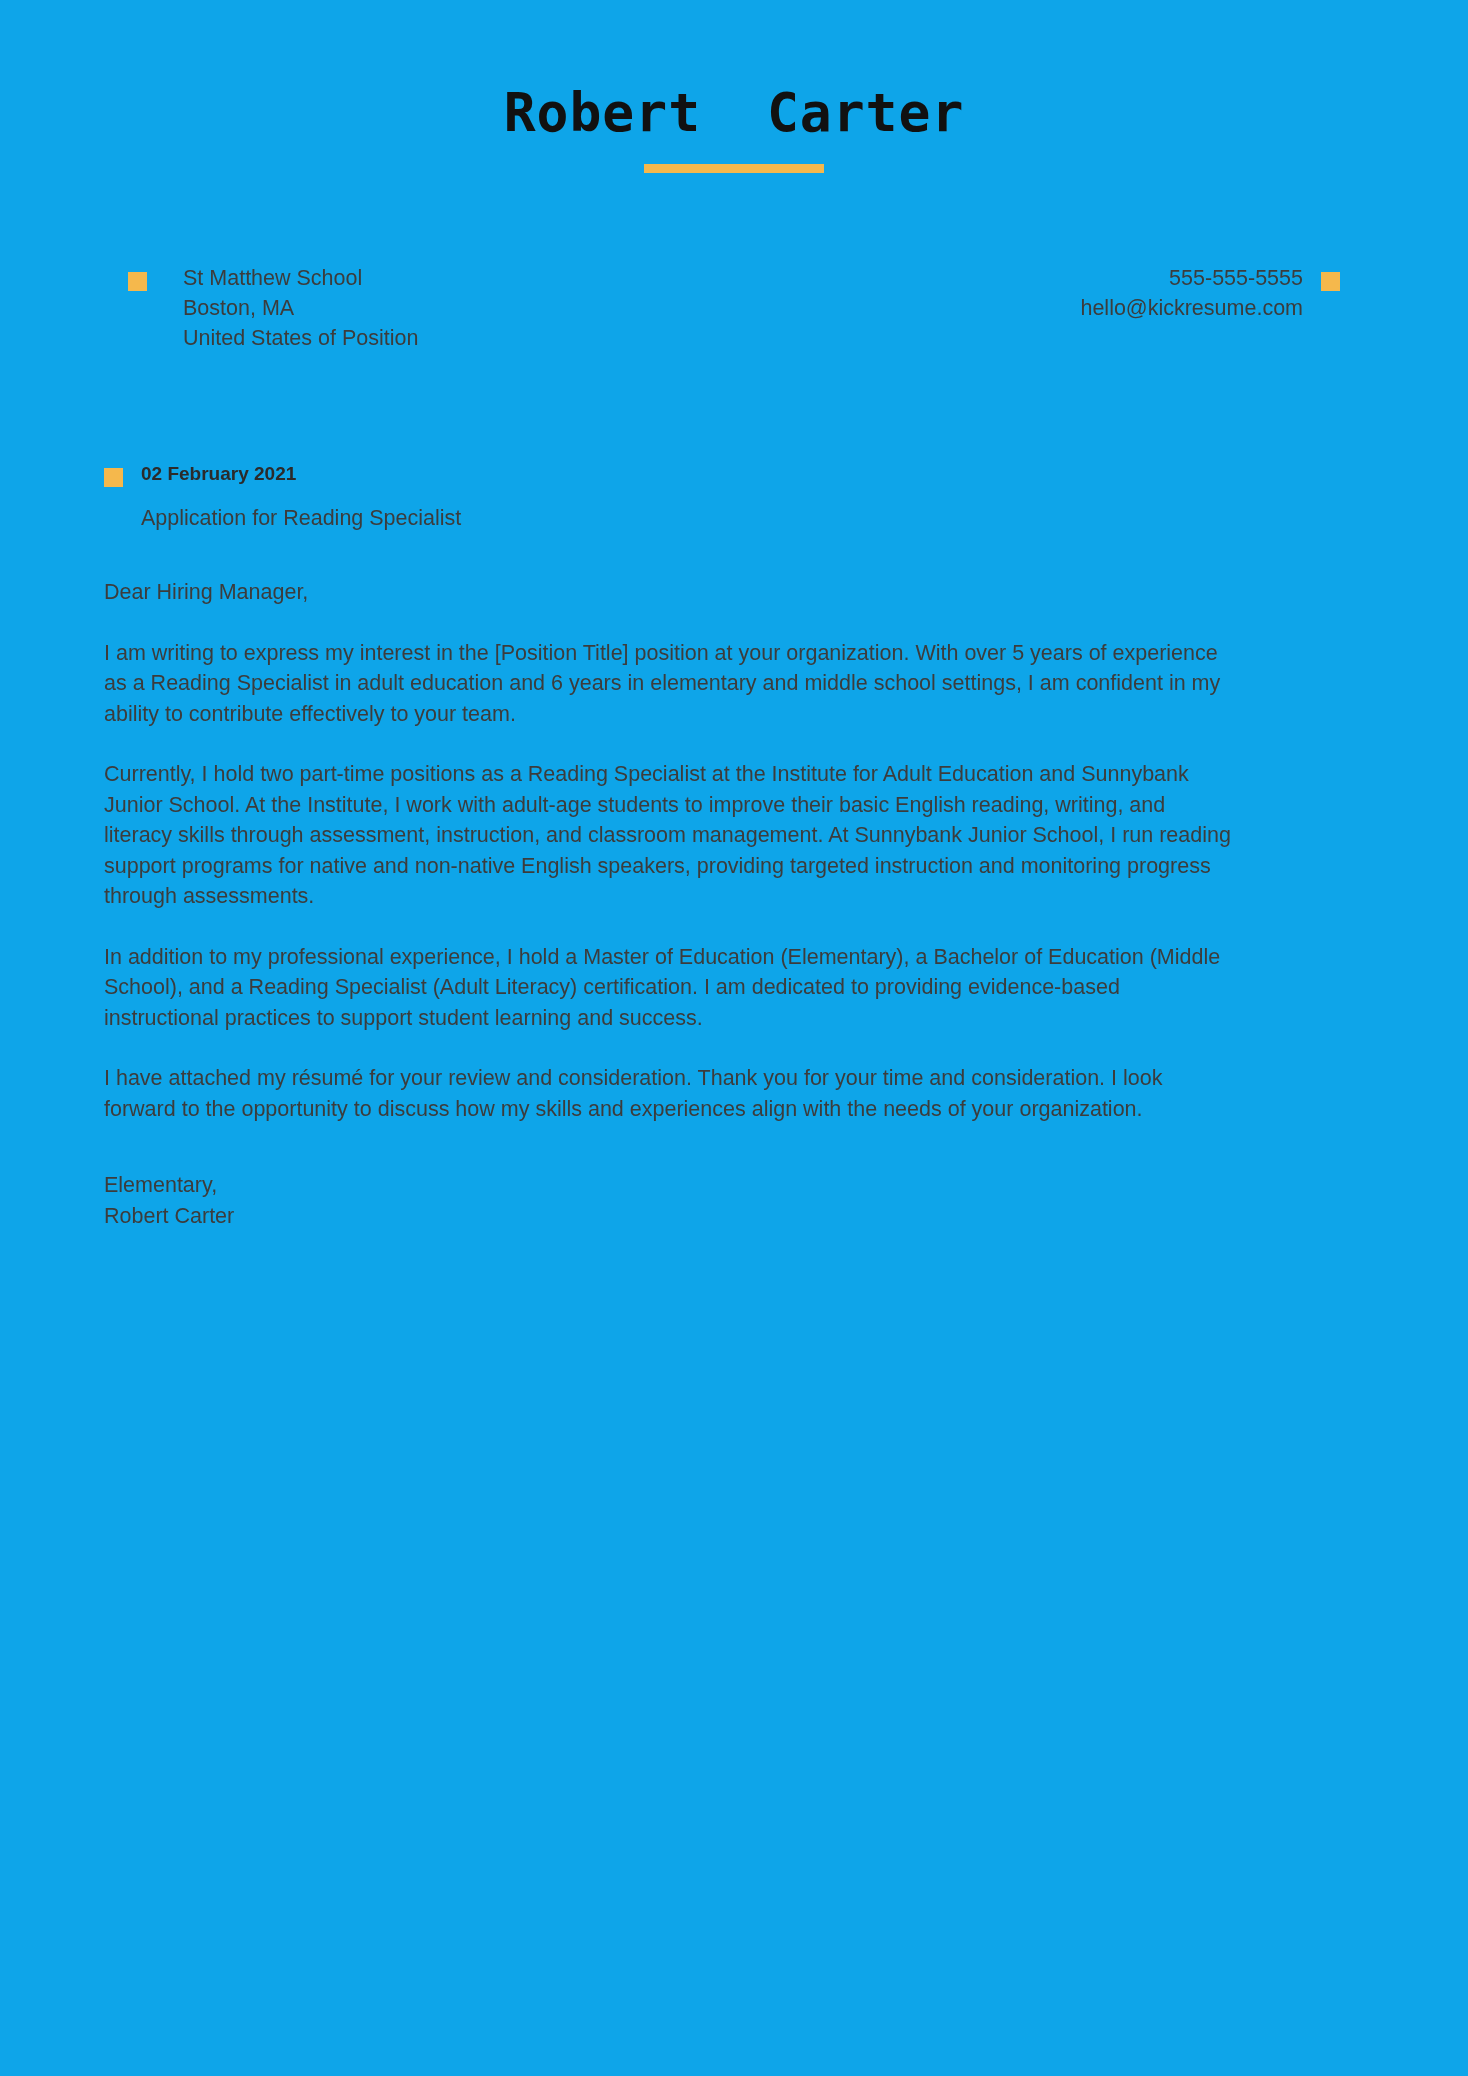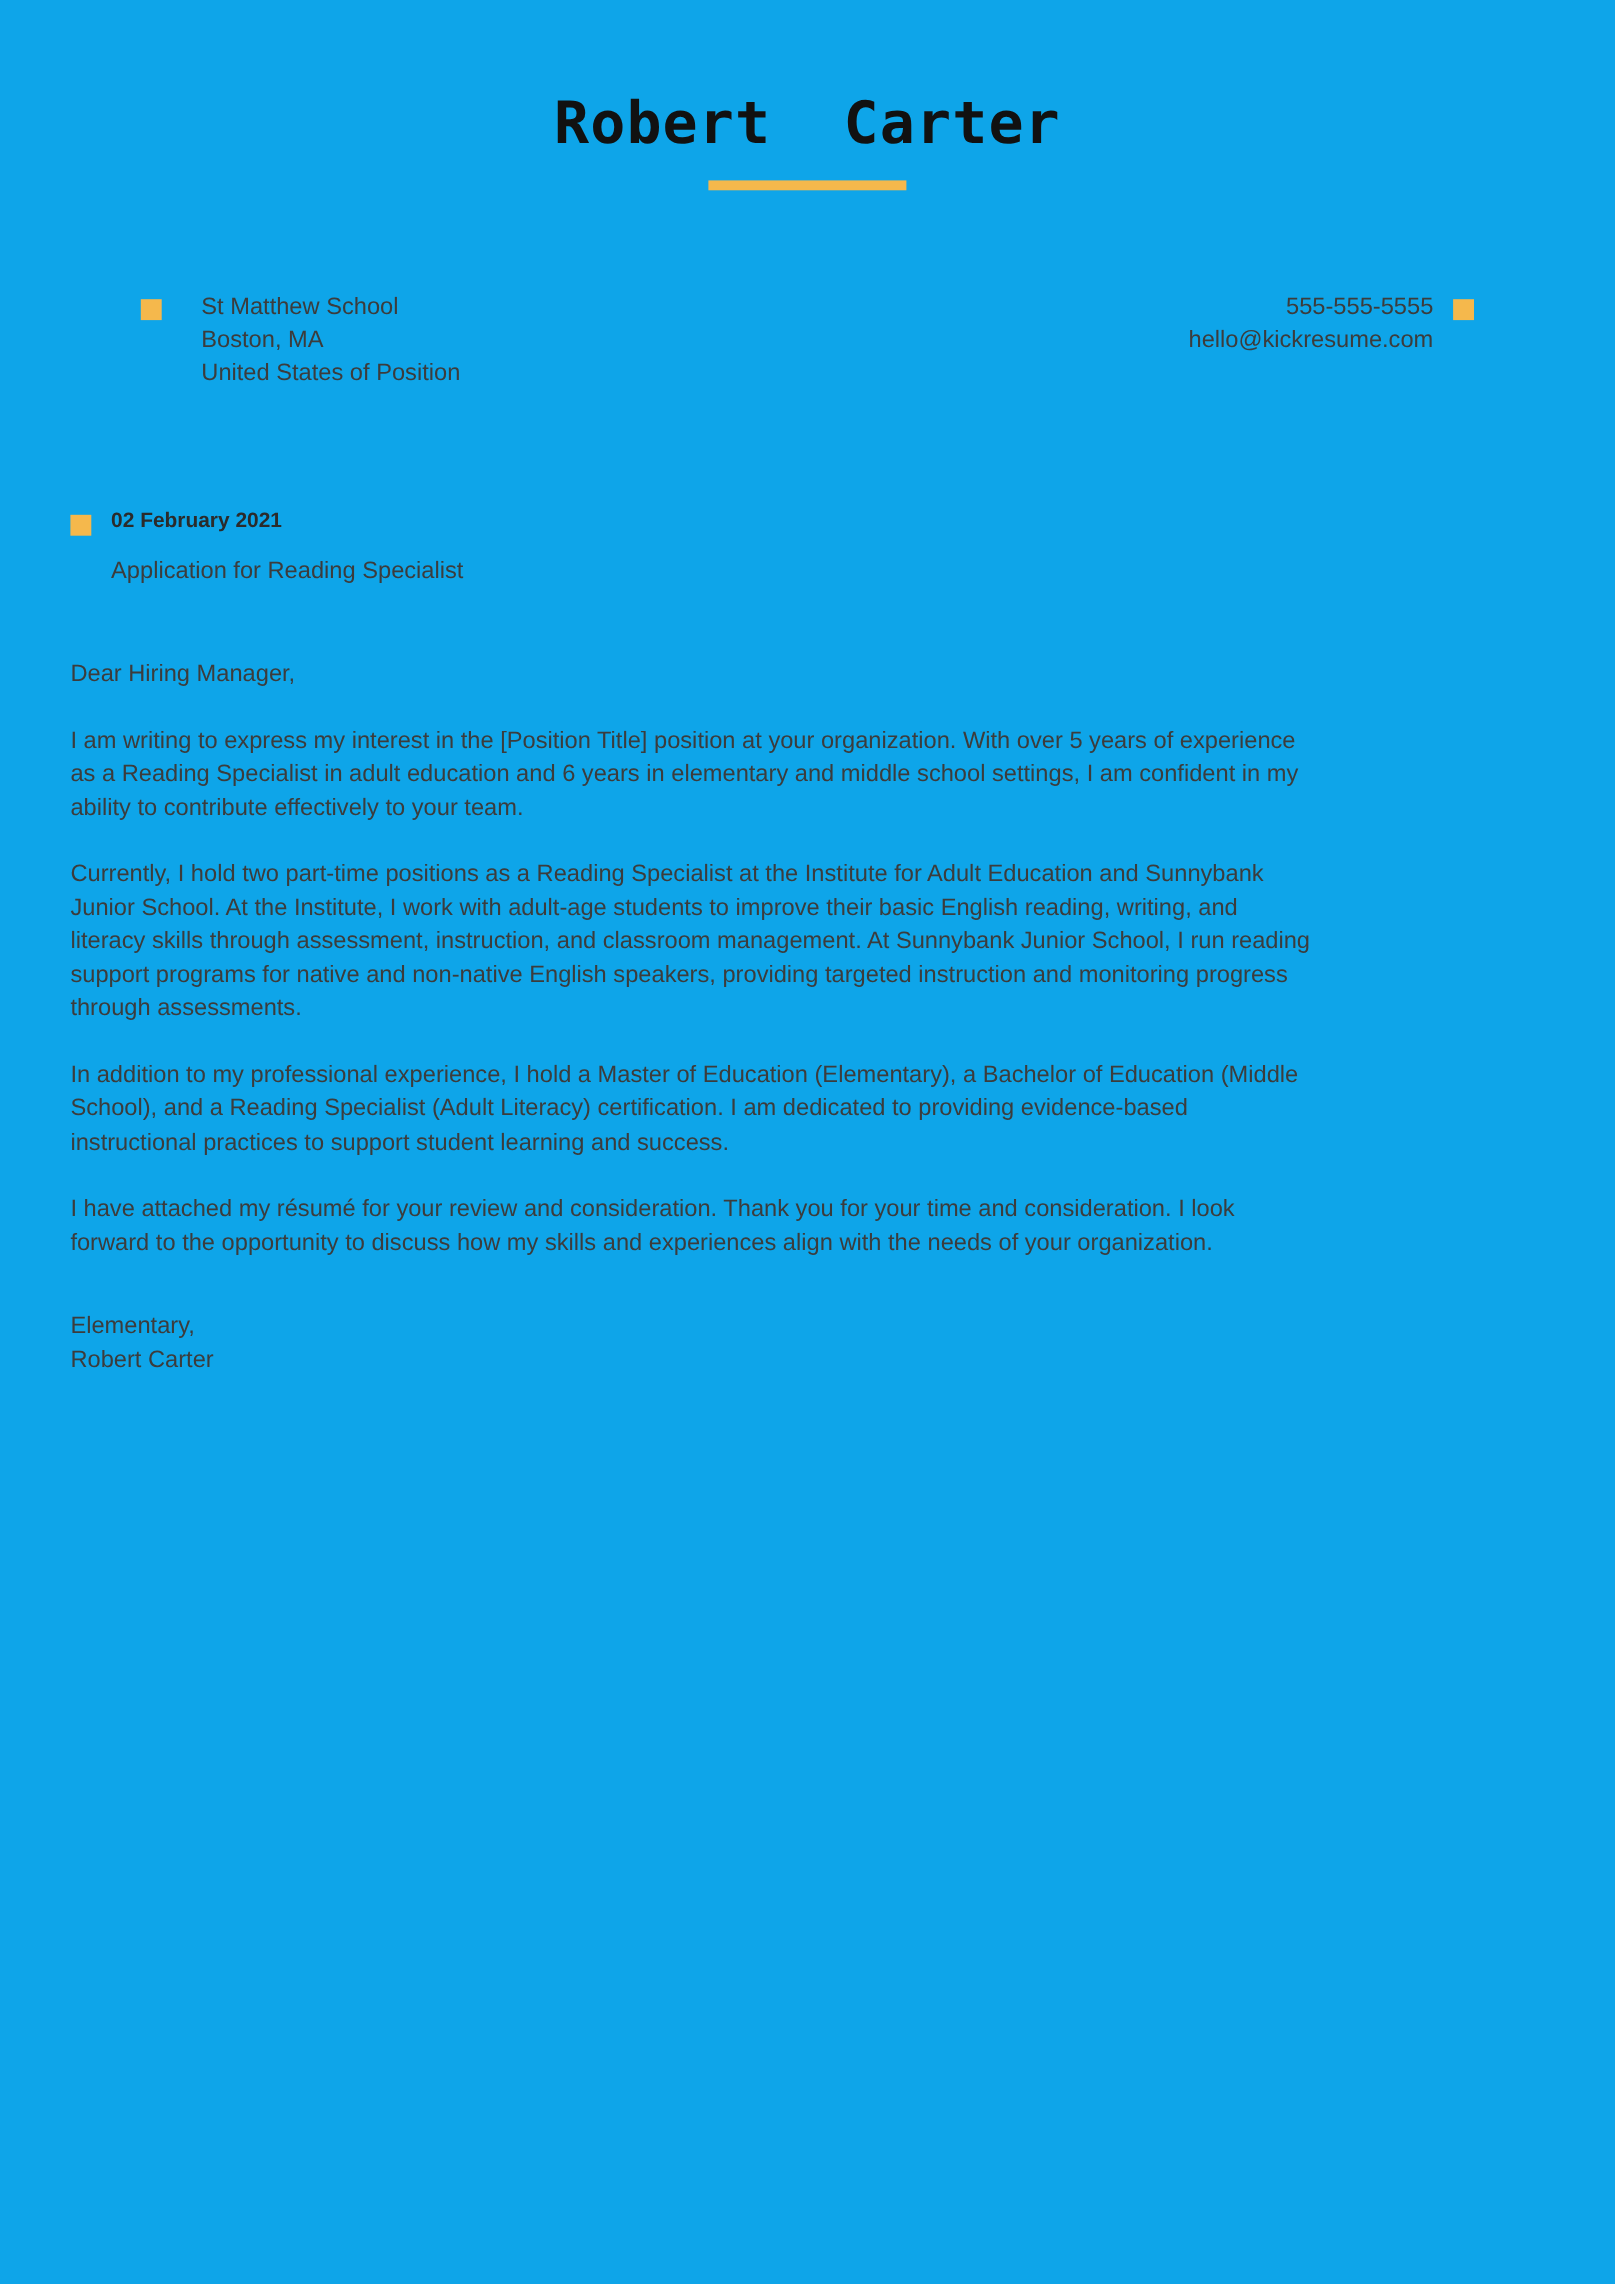--- a/index.html
+++ b/index.html
@@ -79,21 +79,21 @@
     font-size: 21.5px;
     line-height: 30px;
     color: #3c3c3c;
   }
   .contact-right .contact-lines { text-align: right; }
   .contact-lines div { white-space: pre; }
 
   
   .letter {
     margin-top: 108px;
-    padding-left: 64px;
+    padding-left: 104px;
     padding-right: 128px;
   }
   .date-block {
     display: flex;
     align-items: flex-start;
   }
   .date-block .bullet { margin-right: 18px; margin-top: 7px; }
   .date-text {
     font-size: 19px;
     font-weight: bold;
@@ -101,21 +101,21 @@
     line-height: 26px;
   }
   .subject-text {
     font-size: 21.5px;
     color: #3c3c3c;
     line-height: 30px;
     margin-top: 16px;
   }
 
   .body-text {
-    margin-top: 64px;
+    margin-top: 44px;
     max-width: 1130px;
   }
   .body-text p {
     font-size: 21.5px;
     line-height: 30.5px;
     color: #3c3c3c;
     margin: 0 0 30px 0;
   }
   .body-text p:last-child { margin-bottom: 0; }
   .signoff { margin-top: 46px; }

